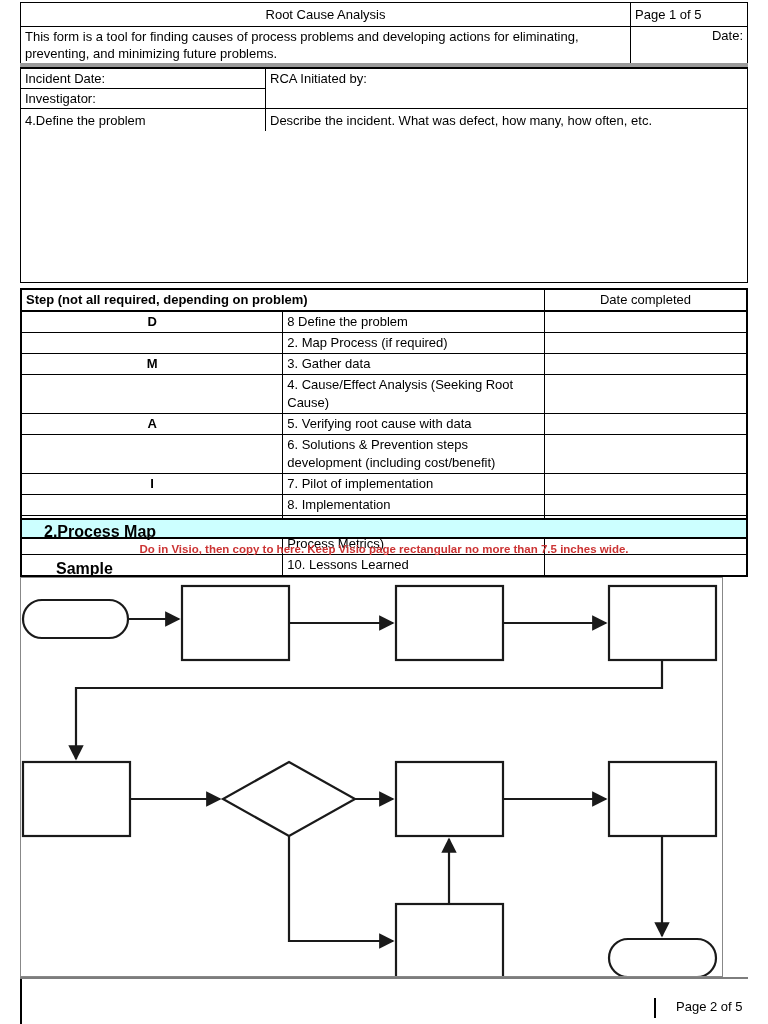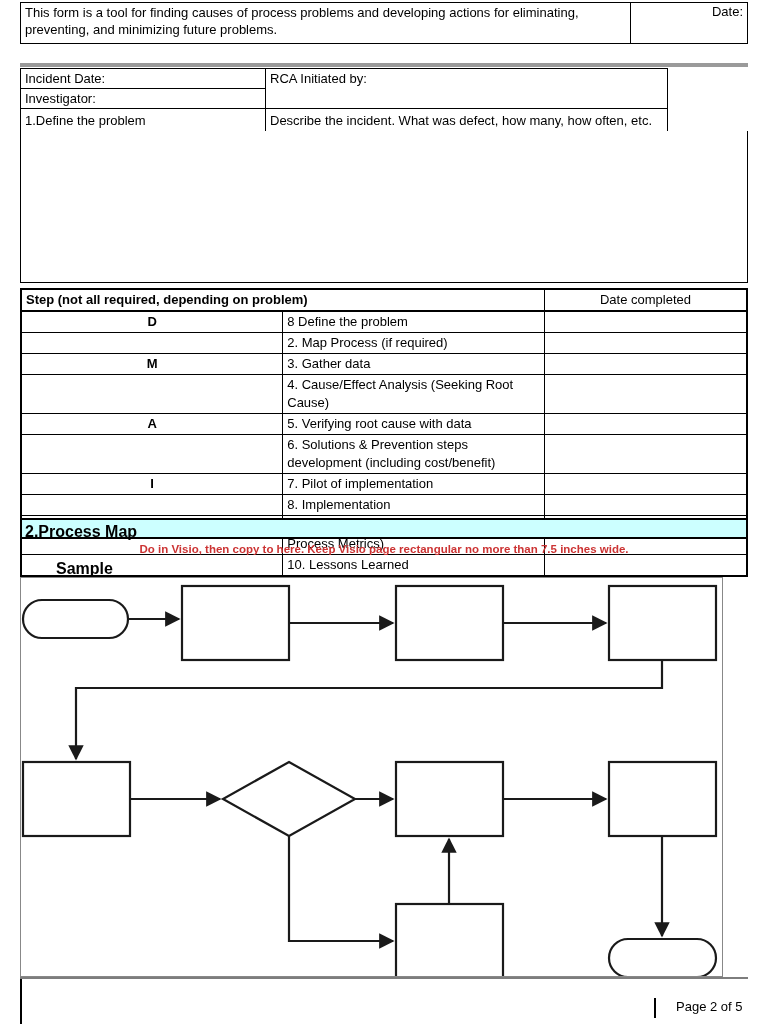--- a/index.html
+++ b/index.html
@@ -81,21 +81,21 @@
     width: 728px;
     height: 4px;
     background: #9a9a9a;
   }
 
   
   .inc-wrap {
     position: absolute;
     left: 20px;
     top: 68px;
-    width: 648px;
+    width: 728px;
   }
   .inc-left {
     width: 236px;
     font-size: 13.5px;
     height: 17px;
     line-height: 17px;
   }
   .inc-right {
     font-size: 13.5px;
     height: 17px;
@@ -172,21 +172,21 @@
     top: 518px;
     width: 728px;
   }
   .pm-title {
     background: #ccffff;
     border: 2px solid #000;
     font-size: 16px;
     font-weight: bold;
     height: 21px;
     line-height: 21px;
-    padding: 1px 2px 2px 3px;
+    padding: 1px 2px 2px 22px;
     box-sizing: border-box;
   }
   .pm-note {
     position: absolute;
     left: 20px;
     top: 543px;
     width: 728px;
     text-align: center;
     color: #cc3333;
     font-size: 11.5px;
@@ -252,20 +252,24 @@
   }
 </style>
 </head>
 <body>
 
 <div id="page">
 
   <div class="hdr-wrap">
     <table class="tbl">
       <tbody>
+          <tr>
+        <td class="hdr-title-cell">Root Cause Analysis</td>
+        <td class="hdr-page-cell">Page 1 of 5</td>
+      </tr>
       <tr>
         <td class="hdr-desc-cell">This form is a tool for finding causes of process problems and developing actions for eliminating, preventing, and minimizing future problems.</td>
         <td class="hdr-date-cell">Date:</td>
       </tr>
     </tbody>
       </table>
   </div>
 
   <div class="grey-rule"></div>
 
@@ -273,21 +277,21 @@
     <table class="tbl">
       <tbody>
           <tr>
         <td class="inc-left">Incident Date:</td>
         <td class="inc-right" rowspan="2">RCA Initiated by:</td>
       </tr>
       <tr>
         <td class="inc-left">Investigator:</td>
       </tr>
       <tr>
-        <td class="sec-title-cell">1.Define the problem</td>
+        <td class="sec-title-cell">4.Define the problem</td>
         <td class="sec-hint-cell">Describe the incident. What was defect, how many, how often, etc.</td>
       </tr>
     </tbody>
       </table>
   </div>
 
   <div class="answer-box"></div>
 
   <div class="step-wrap">
     <table>

